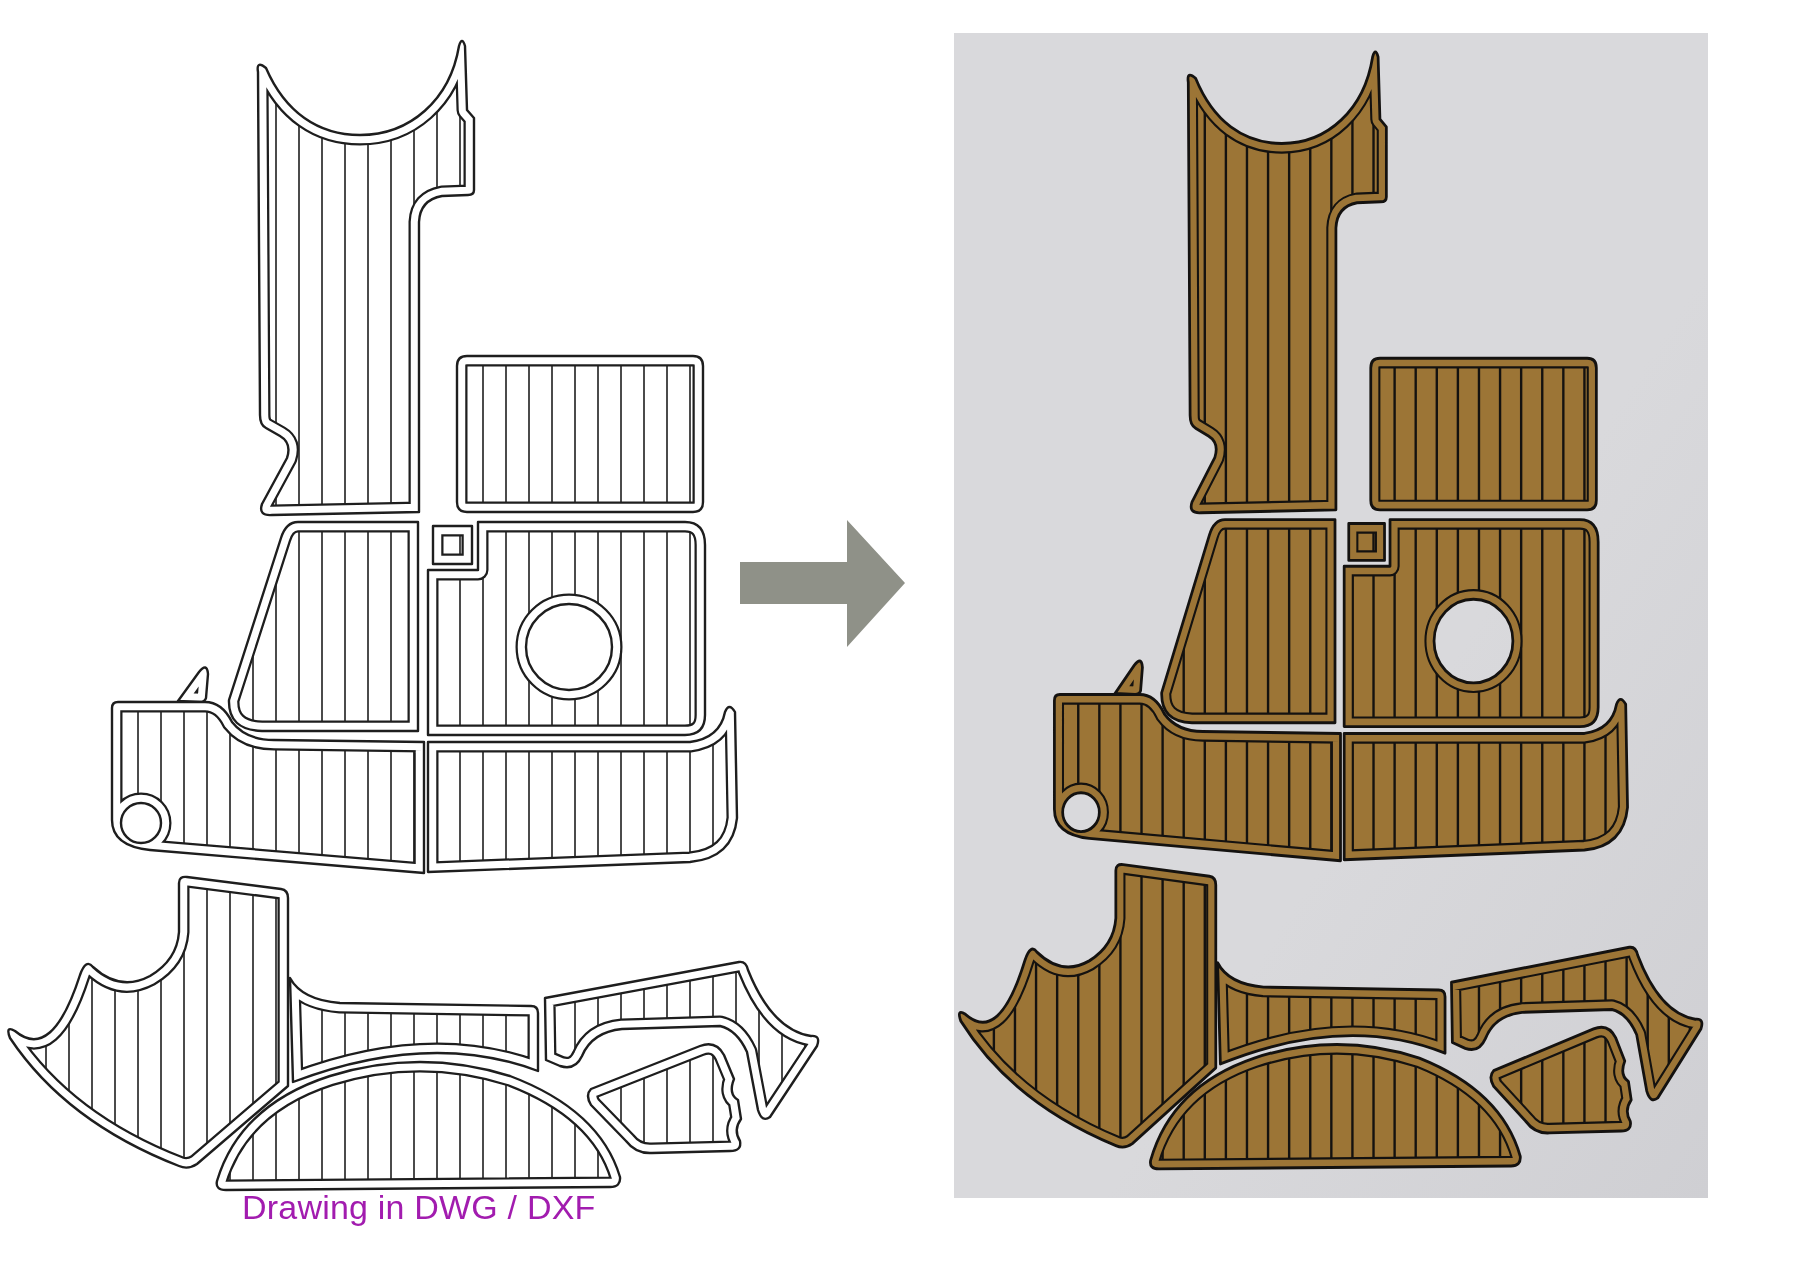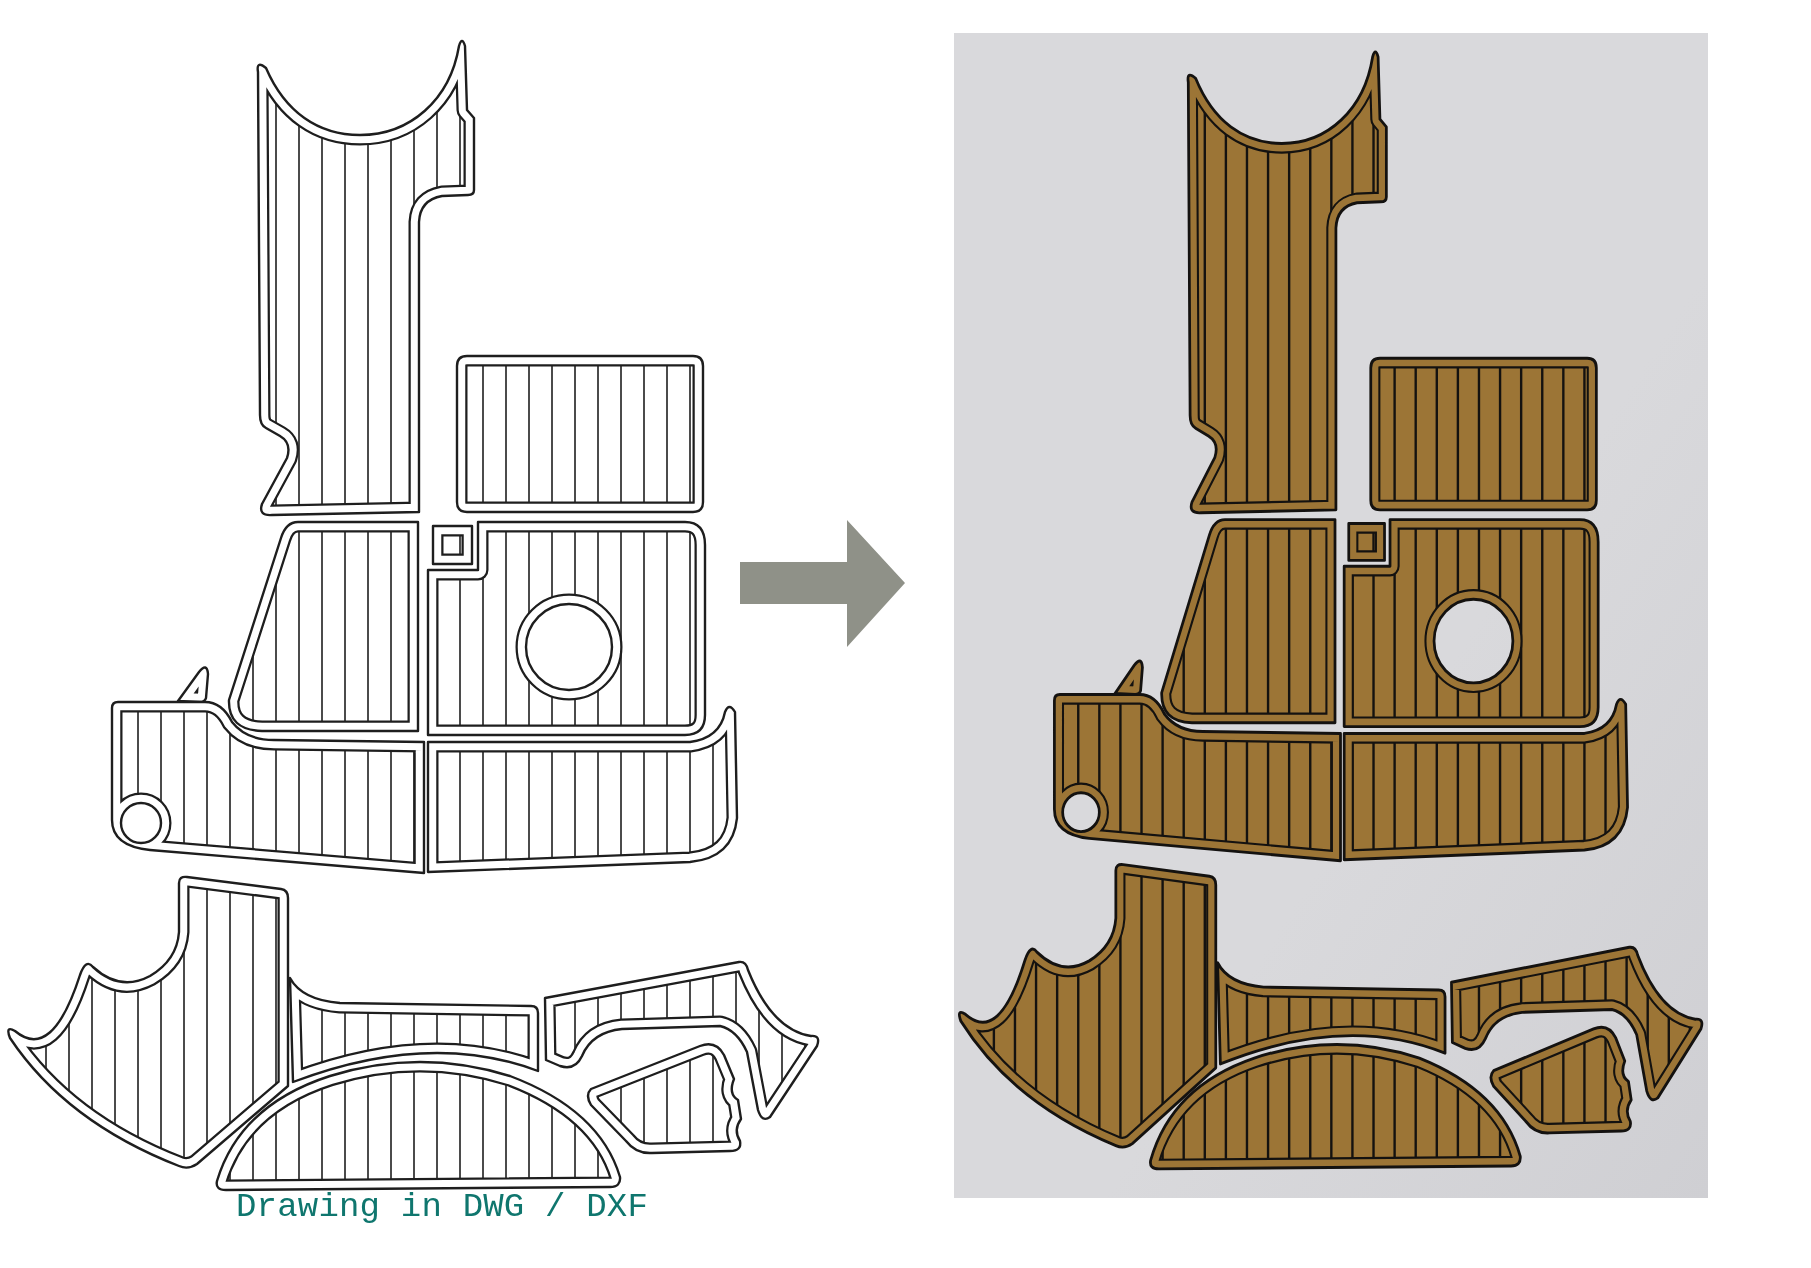--- a/index.html
+++ b/index.html
@@ -1,21 +1,21 @@
 <!DOCTYPE html>
 <html><head>
 <meta charset="utf-8">
 <style>
   html, body { margin: 0; padding: 0; background: #ffffff; }
   body { width: 1811px; height: 1268px; position: relative; overflow: hidden; font-family: "Liberation Sans", "DejaVu Sans", sans-serif; }
   #stage { position: absolute; left: 0; top: 0; width: 1811px; height: 1268px; }
   .caption {
-    position: absolute; left: 236px; top: 1188px;
-    font-family: Liberation Mono, monospace;
-    font-size: 34px; color: #0f766e; letter-spacing: 0.2px; white-space: nowrap;
+    position: absolute; left: 242px; top: 1188px;
+    font-family: Liberation Sans, sans-serif;
+    font-size: 34px; color: #a21caf; letter-spacing: 0.2px; white-space: nowrap;
   }
 </style>
 </head>
 <body>
 
 <svg id="stage" width="1811" height="1268" viewBox="0 0 1811 1268" xmlns="http://www.w3.org/2000/svg">
   <defs id="defs">
       <linearGradient id="photoGrad" x1="0" y1="0" x2="1" y2="1">
         <stop offset="0" stop-color="#d9d9dc"></stop>
         <stop offset="0.6" stop-color="#d9d9dc"></stop>

